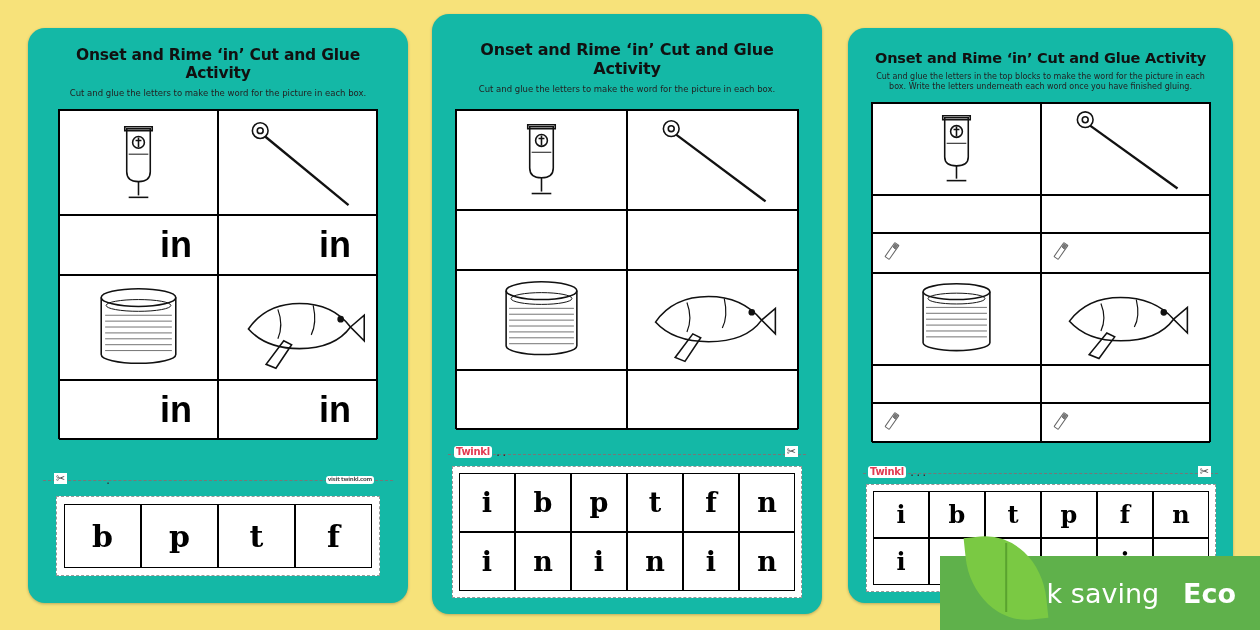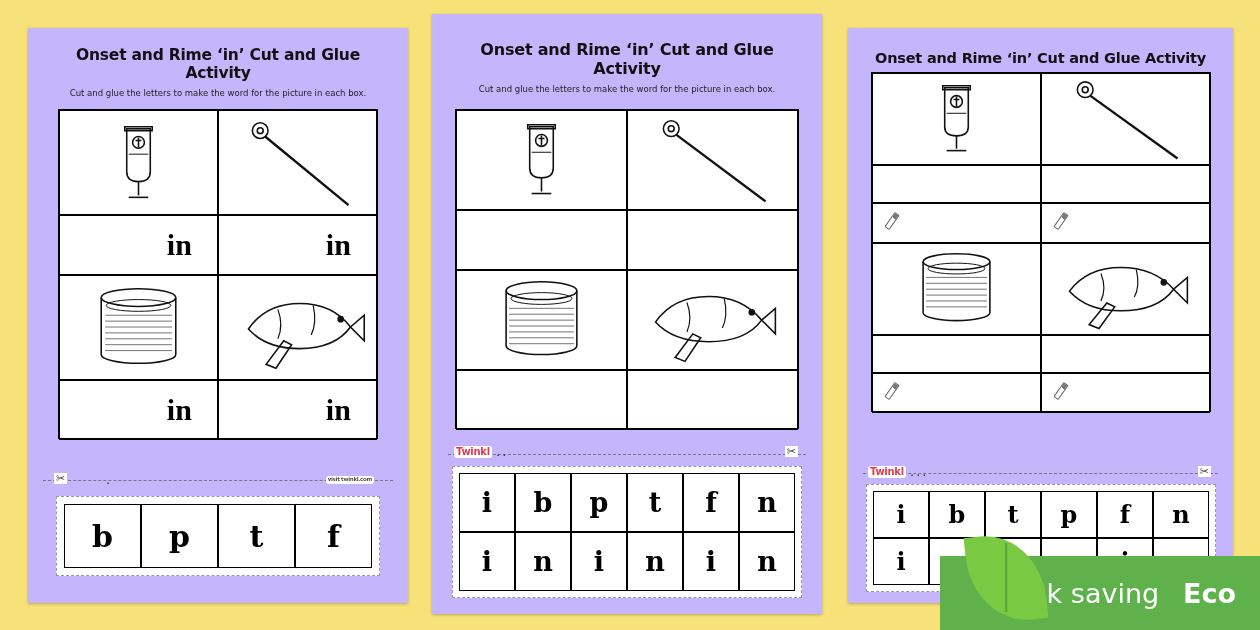--- a/index.html
+++ b/index.html
@@ -5,23 +5,24 @@
   html,body{margin:0;padding:0;}
   body{
     width:1260px;height:630px;
     background:#f7e27a;
     font-family:"DejaVu Sans", sans-serif;
     overflow:hidden;
     position:relative;
   }
   .sheet{
     position:absolute;
-    background:#c4b5fd;
+    background:#14b8a6;
     box-shadow:0 1px 3px rgba(0,0,0,.25);
     box-sizing:border-box;
+    border-radius:17px;
   }
   
   #sheet1{left:28px;top:28px;width:380px;height:575px;}
   #sheet2{left:432px;top:14px;width:390px;height:600px;}
   #sheet3{left:848px;top:28px;width:385px;height:575px;}
 
   .title{
     text-align:center;
     font-weight:bold;
     color:#111;
@@ -53,27 +54,27 @@
   }
   .cell{
     border:1.1px solid #000;
     box-sizing:border-box;
     position:relative;
     overflow:hidden;
   }
 
   .word{
     font-weight:bold;
-    font-size:30px;
+    font-size:36px;
     color:#000;
     position:absolute;
     right:16%;
     top:50%;
     transform:translateY(-50%);
-    font-family:Liberation Serif, serif;
+    font-family:Liberation Sans, sans-serif;
   }
   .pic{position:absolute;inset:0;}
 
   
   .cutstrip{
     position:absolute;
     border:1.4px dashed #999;
     box-sizing:border-box;
     background:#fff;
   }
@@ -344,20 +345,21 @@
       <div class="letter" style="font-size:27px">i</div>
       <div class="letter" style="font-size:27px">n</div>
       <div class="letter" style="font-size:27px">i</div>
       <div class="letter" style="font-size:27px">n</div>
     </div>
   </div>
 </div>
 
 <div class="sheet" id="sheet3">
   <div class="title">Onset and Rime ‘in’ Cut and Glue Activity</div>
+  <div class="subtitle">Cut and glue the letters in the top blocks to make the word for the picture in each box. Write the letters underneath each word once you have finished gluing.</div>
 
   <div class="grid" style="width:340px;height:340px;grid-template-columns:1fr 1fr;grid-template-rows:92px 38px 40px 92px 38px 40px;">
 
     <div class="cell">
       <svg class="pic" viewBox="0 0 170 92">
         <g fill="none" stroke="#111" stroke-width="1.6">
           <path d="M73 14 h24 v40 q0 9 -12 9 q-12 0 -12 -9 z"></path>
           <path d="M71 12 h28 v4 h-28 z"></path>
           <path d="M85 63 v13"></path>
             <path d="M75 78 h20"></path>

